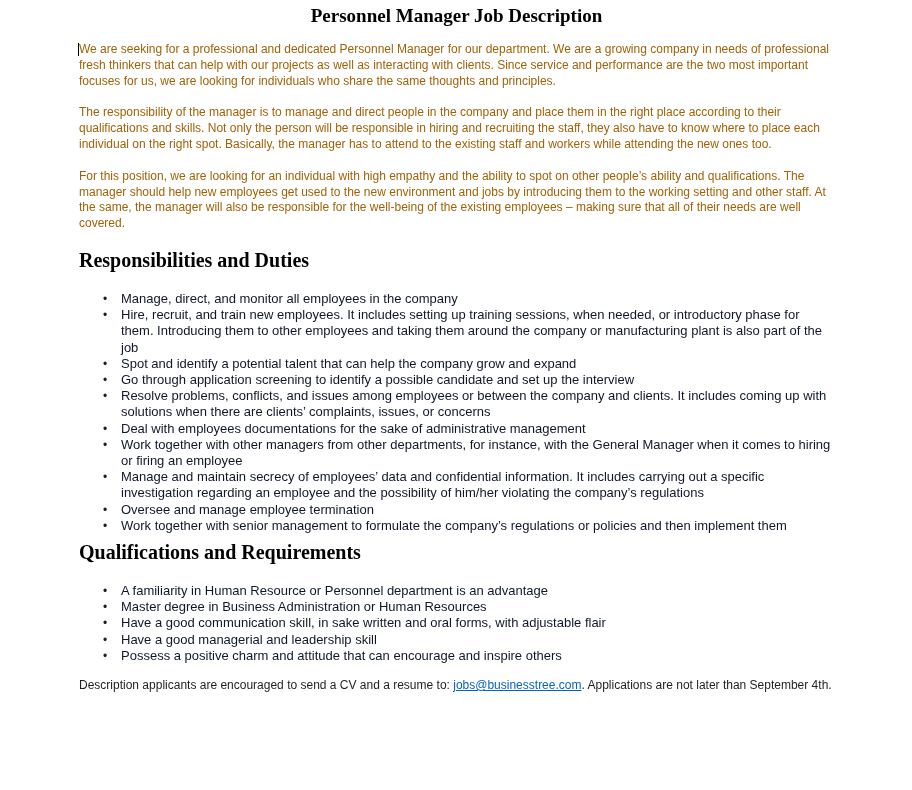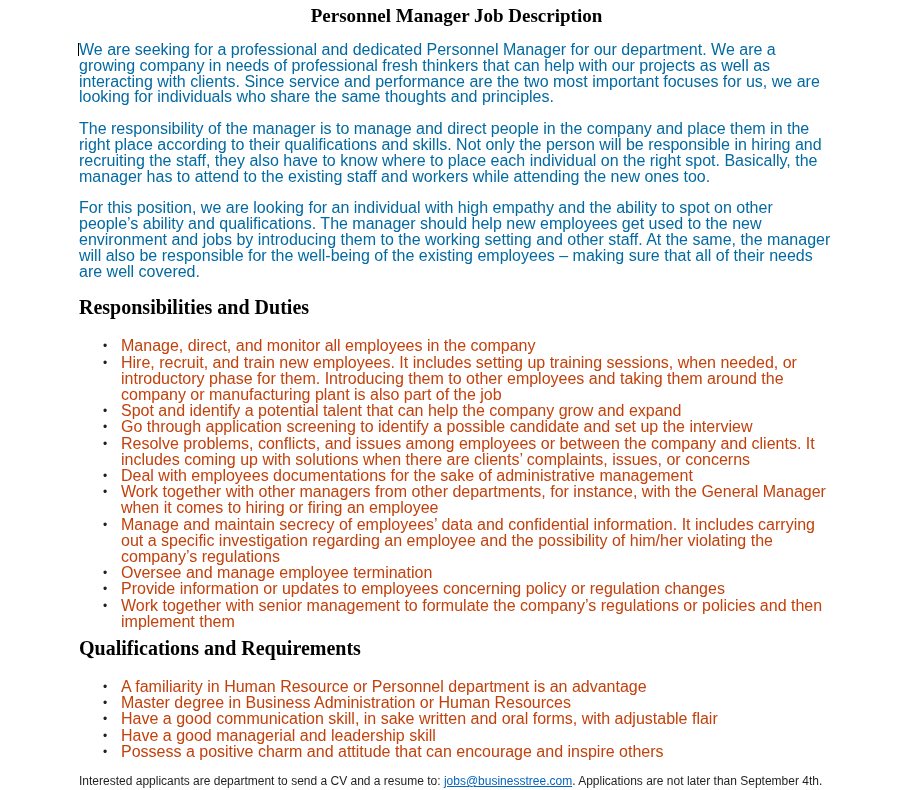--- a/index.html
+++ b/index.html
@@ -19,24 +19,24 @@
   .doc-title {
     font-family: "Liberation Serif", "DejaVu Serif", serif;
     font-weight: bold;
     font-size: 19px;
     line-height: 23px;
     color: #000000;
     text-align: center;
     margin-bottom: 15px;
   }
   p.body-text {
-    font-size: 16px;
+    font-size: 12px;
     line-height: 15.8px;
     margin-bottom: 16px;
-    color: #0369a1;
+    color: #a16207;
   }
   p.first { position: relative; }
   .caret {
     position: absolute;
     left: -1px;
     top: 1px;
     width: 1px;
     height: 13px;
     background: #000000;
   }
@@ -48,23 +48,23 @@
     color: #000000;
     margin-bottom: 19px;
   }
   ul.bullets {
     list-style: none;
     margin-bottom: 6px;
   }
   ul.bullets li {
     position: relative;
     padding-left: 42px;
-    font-size: 16px;
+    font-size: 13px;
     line-height: 16.2px;
-    color: #c2410c;
+    color: #0f172a;
   }
   ul.bullets li::before {
     content: "\2022";
     position: absolute;
     left: 24px;
     top: 0;
     font-size: 12px;
     color: #1f1f1f;
   }
   .closing {
@@ -101,33 +101,32 @@
     <ul class="bullets">
         <li>Manage, direct, and monitor all employees in the company</li>
         <li>Hire, recruit, and train new employees. It includes setting up training sessions, when needed, or introductory phase for them. Introducing them to other employees and taking them around the company or manufacturing plant is also part of the job</li>
         <li>Spot and identify a potential talent that can help the company grow and expand</li>
         <li>Go through application screening to identify a possible candidate and set up the interview</li>
         <li>Resolve problems, conflicts, and issues among employees or between the company and clients. It includes coming up with solutions when there are clients’ complaints, issues, or concerns</li>
         <li>Deal with employees documentations for the sake of administrative management</li>
         <li>Work together with other managers from other departments, for instance, with the General Manager when it comes to hiring or firing an employee</li>
         <li>Manage and maintain secrecy of employees’ data and confidential information. It includes carrying out a specific investigation regarding an employee and the possibility of him/her violating the company’s regulations</li>
         <li>Oversee and manage employee termination</li>
-        <li>Provide information or updates to employees concerning policy or regulation changes</li>
         <li>Work together with senior management to formulate the company’s regulations or policies and then implement them</li>
       </ul>
   </section>
 
   <section>
     <h2 class="section-heading">Qualifications and Requirements</h2>
     <ul class="bullets">
         <li>A familiarity in Human Resource or Personnel department is an advantage</li>
         <li>Master degree in Business Administration or Human Resources</li>
         <li>Have a good communication skill, in sake written and oral forms, with adjustable flair</li>
         <li>Have a good managerial and leadership skill</li>
         <li>Possess a positive charm and attitude that can encourage and inspire others</li>
       </ul>
   </section>
 
   <p class="closing">
-    <span>Interested applicants are department to send a CV and a resume to: </span><a class="email-link">jobs@businesstree.com</a><span>. Applications are not later than September 4th.</span>
+    <span>Description applicants are encouraged to send a CV and a resume to: </span><a class="email-link">jobs@businesstree.com</a><span>. Applications are not later than September 4th.</span>
   </p>
 
 </div>
 
 </body></html>

